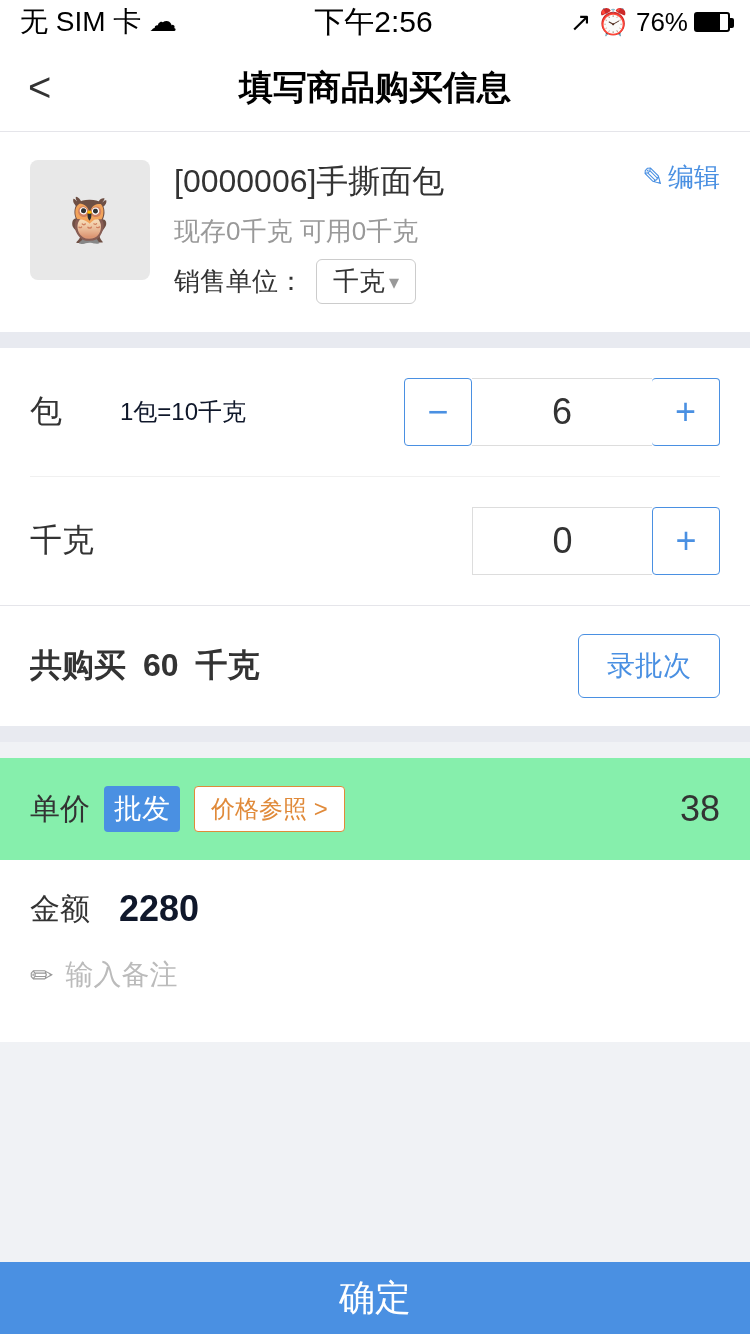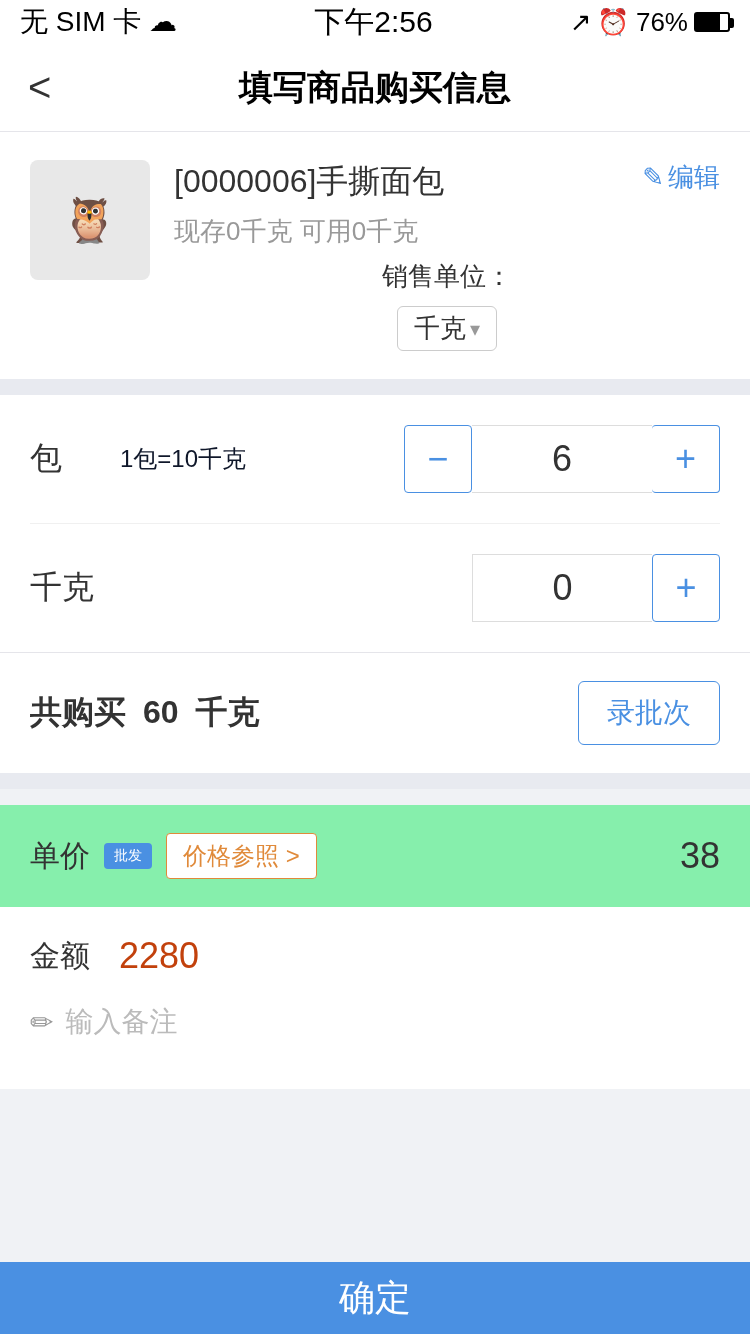--- a/index.html
+++ b/index.html
@@ -104,21 +104,20 @@
       font-size: 26px;
       color: #999;
       margin-bottom: 10px;
     }
     .product-unit-row {
       display: flex;
       align-items: center;
       gap: 12px;
       font-size: 26px;
       color: #333;
-      flex-direction: column;
     }
     .unit-select {
       border: 1px solid #ccc;
       border-radius: 6px;
       padding: 4px 16px;
       font-size: 26px;
       color: #333;
       background: #fff;
       appearance: none;
       -webkit-appearance: none;
@@ -245,21 +244,21 @@
       align-items: center;
       gap: 14px;
     }
     .price-label {
       font-size: 30px;
       color: #333;
     }
     .price-tag {
       background: #4a90e2;
       color: #fff;
-      font-size: 14px;
+      font-size: 28px;
       padding: 4px 10px;
       border-radius: 4px;
     }
     .price-ref-btn {
       border: 1px solid #e08a3a;
       border-radius: 4px;
       padding: 6px 16px;
       font-size: 24px;
       color: #e08a3a;
       background: #fff;
@@ -280,22 +279,22 @@
       align-items: center;
       gap: 29px;
       margin-bottom: 16px;
     }
     .amount-label {
       font-size: 30px;
       color: #333;
     }
     .amount-value {
       font-size: 36px;
-      color: #c2410c;
-      font-weight: 400;
+      color: #0f172a;
+      font-weight: 700;
     }
     .note-row {
       display: flex;
       align-items: center;
       gap: 12px;
       padding: 10px 0 20px 0;
     }
     .note-icon {
       font-size: 28px;
       color: #999;

